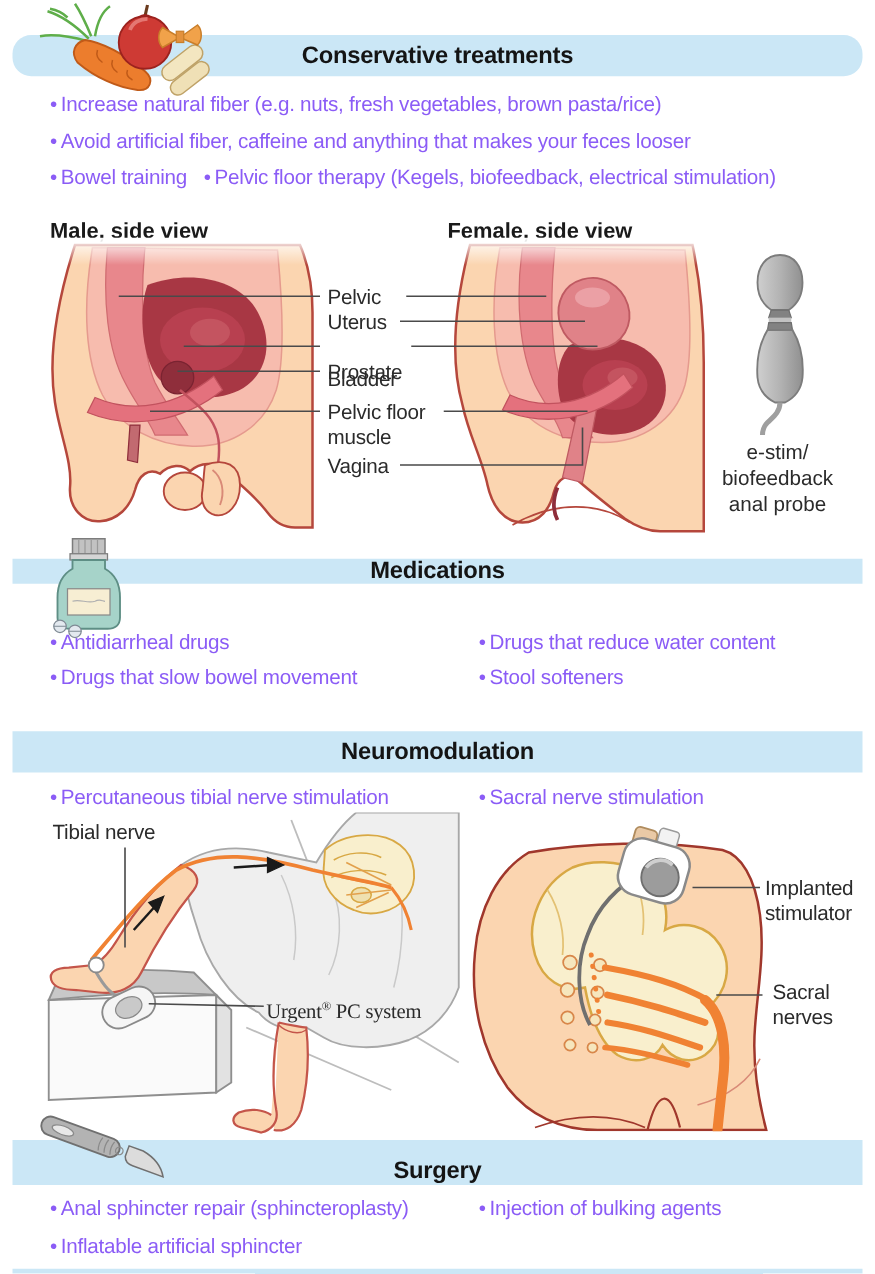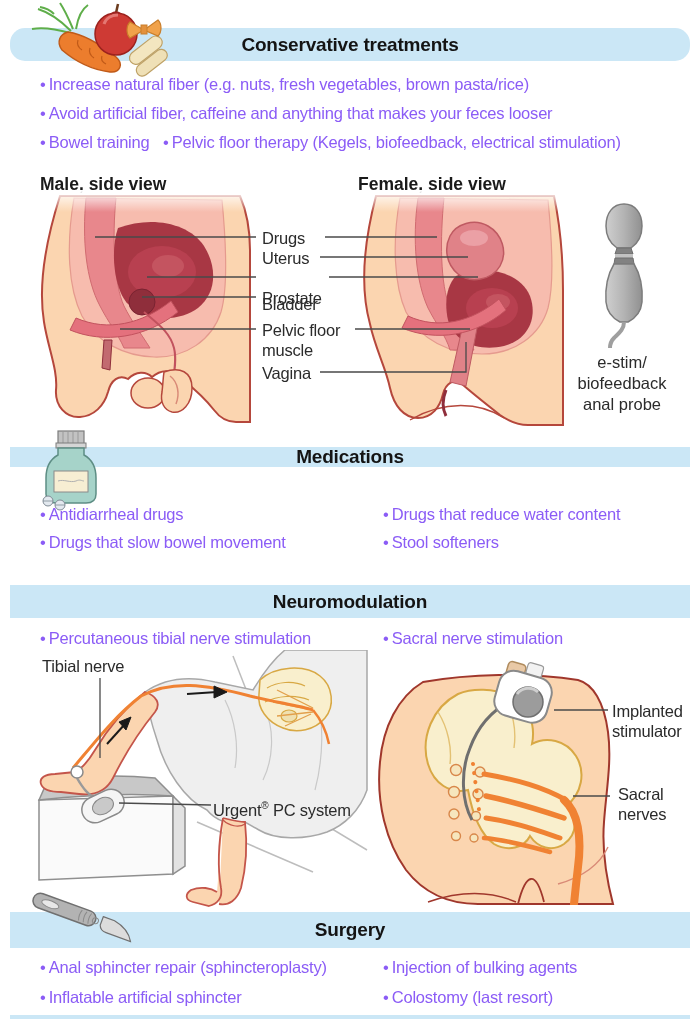--- a/index.html
+++ b/index.html
@@ -138,21 +138,21 @@
       <path d="M30,0 C41,0 48,9 48,22 C48,33 43,40 37,44 L23,44 C17,40 12,33 12,22 C12,9 19,0 30,0 Z" fill="url(#probeGrad)" stroke="#7c7c7c" stroke-width="1.5"></path>
       <path d="M23,44 L37,44 L39,50 L21,50 Z" fill="#828282" stroke="#6e6e6e" stroke-width="1"></path>
       <path d="M21,50 L39,50 L39,54 L21,54 Z" fill="#c2c2c2"></path>
       <path d="M21,54 L39,54 L40,60 L20,60 Z" fill="#828282" stroke="#6e6e6e" stroke-width="1"></path>
       <path d="M20,60 C14,70 11,84 12,98 C13,108 18,114 26,118 L34,118 C42,114 47,108 48,98
                C49,84 46,70 40,60 Z" fill="url(#probeGrad)" stroke="#7c7c7c" stroke-width="1.5"></path>
       <path d="M30,118 C30,126 24,130 20,134 C17,137 16,140 16,144" stroke="#9f9f9f" stroke-width="4" fill="none"></path>
     </g>
   </svg>
 
-  <div class="lbl nowrap" style="left:262px;top:228px;">Drugs</div>
+  <div class="lbl nowrap" style="left:262px;top:228px;">Pelvic</div>
   <div class="lbl nowrap" style="left:262px;top:248px;">Uterus</div>
   <div class="lbl nowrap" style="left:262px;top:268px;margin-top:26px;">Bladder</div>
   <div class="lbl nowrap" style="left:262px;top:288px;">Prostate</div>
   <div class="lbl" style="left:262px;top:320px;width:96px;">Pelvic floor muscle</div>
   <div class="lbl nowrap" style="left:262px;top:363px;">Vagina</div>
 
   <div class="caption" style="left:572px;top:352px;width:100px;">
     <div>e-stim/</div>
     <div>biofeedback</div>
     <div>anal probe</div>
@@ -243,21 +243,21 @@
     <circle cx="62" cy="122" r="6" fill="#ffffff" stroke="#8a8a8a" stroke-width="1.5"></circle>
     <g transform="rotate(-25 88 156)">
       <rect x="66" y="143" width="44" height="26" rx="13" fill="#f5f5f5" stroke="#8a8a8a" stroke-width="1.5"></rect>
       <ellipse cx="88" cy="156" rx="11" ry="8" fill="#c9c9c9" stroke="#8a8a8a" stroke-width="1"></ellipse>
     </g>
     <line x1="196" y1="155" x2="104" y2="153" stroke="#4a4a4a" stroke-width="1.3"></line>
     <line x1="85" y1="28" x2="85" y2="108" stroke="#4a4a4a" stroke-width="1.3"></line>
   </svg>
 
   <div class="lbl nowrap" style="left:42px;top:656px;">Tibial nerve</div>
-  <div class="lbl nowrap" style="left:213px;top:796px;"><span>Urgent</span><sup class="reg">®</sup><span> PC system</span></div>
+  <div class="lbl nowrap" style="left:213px;top:796px;font-family:Liberation Serif, serif;"><span>Urgent</span><sup class="reg">®</sup><span> PC system</span></div>
 
   <svg class="abs" style="left:368px;top:652px;" width="332" height="253" viewBox="0 0 332 253">
 
     <path d="M55,30 C30,45 15,75 12,110 C8,150 18,190 38,218 C55,240 80,252 110,252
              L245,252 C238,225 234,195 236,170 C238,140 244,110 240,80 C236,50 225,32 210,28
              C160,20 100,22 55,30 Z" fill="#fbd5b0" stroke="#a0372c" stroke-width="2"></path>
     <path d="M150,252 C158,220 168,218 176,250" stroke="#a0372c" stroke-width="1.8" fill="none"></path>
     <path d="M60,250 C95,238 125,240 148,250" stroke="#a0372c" stroke-width="1.4" fill="none"></path>
     <path d="M190,232 C215,225 232,212 240,195" stroke="#d98a77" stroke-width="1.4" fill="none"></path>
 
@@ -300,34 +300,33 @@
       <path d="M149,42 A14,14 0 0 1 170,40" stroke="#cfcfcf" stroke-width="3" fill="none"></path>
     </g>
 
     <line x1="186" y1="58" x2="240" y2="58" stroke="#4a4a4a" stroke-width="1.3"></line>
     <line x1="205" y1="144" x2="242" y2="144" stroke="#4a4a4a" stroke-width="1.3"></line>
   </svg>
 
   <div class="lbl" style="left:612px;top:701px;width:86px;">Implanted stimulator</div>
   <div class="lbl" style="left:618px;top:784px;width:60px;">Sacral nerves</div>
 
-  <div class="bar" style="top:912px;height:36px;">
+  <div class="bar" style="top:912px;height:36px;align-items:flex-end;">
     <span class="bar-title">Surgery</span>
   </div>
 
   <svg class="abs" style="left:25px;top:886px;" width="122" height="62" viewBox="0 0 122 62">
     <g transform="rotate(20 12 14)">
       <rect x="8" y="6" width="66" height="15" rx="7.5" fill="#b3b3b3" stroke="#707070" stroke-width="1.5"></rect>
       <ellipse cx="26" cy="13.5" rx="9" ry="3.5" fill="#e8e8e8" stroke="#8a8a8a" stroke-width="1"></ellipse>
       <path d="M58,8 Q56,13.5 58,19 M63,8 Q61,13.5 63,19 M68,8 Q66,13.5 68,19" stroke="#8a8a8a" stroke-width="1" fill="none"></path>
       <circle cx="74" cy="13.5" r="3" stroke="#8a8a8a" stroke-width="1" fill="none"></circle>
       <path d="M80,7 L92,7 C103,9 110,14 114,21 L88,21 C84,21 81,19 80,16 Z" fill="#dcdcdc" stroke="#707070" stroke-width="1.2"></path>
     </g>
   </svg>
 
   <div class="bullet" style="left:40px;top:958px;">Anal sphincter repair (sphincteroplasty)</div>
   <div class="bullet" style="left:40px;top:988px;">Inflatable artificial sphincter</div>
   <div class="bullet" style="left:383px;top:958px;">Injection of bulking agents</div>
-  <div class="bullet" style="left:383px;top:988px;">Colostomy (last resort)</div>
 
   <div class="bar" style="top:1015px;height:4px;"></div>
 
 </div>
 
 </body></html>

